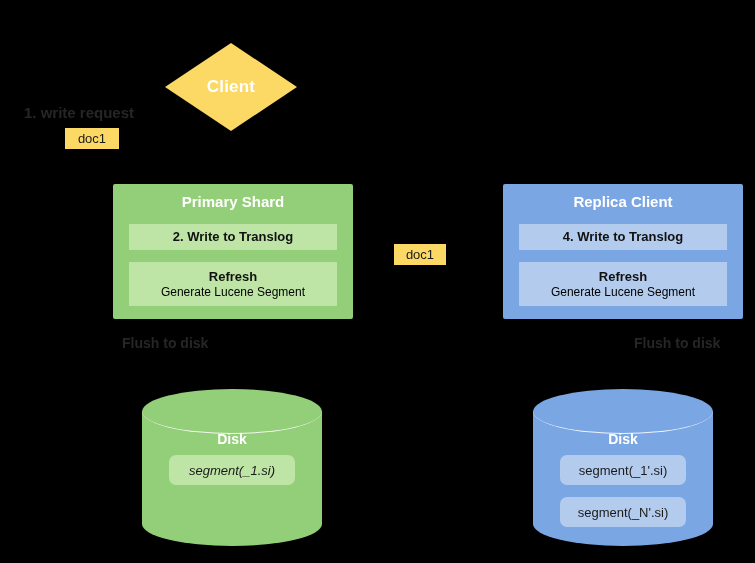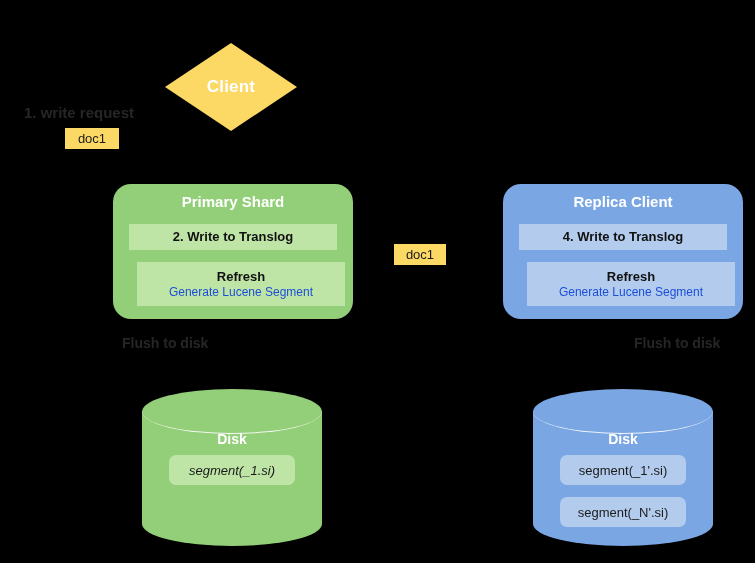--- a/index.html
+++ b/index.html
@@ -83,21 +83,21 @@
     top: 244px;
     width: 52px;
     height: 21px;
   }
 
   
   .shard {
     position: absolute;
     width: 240px;
     height: 135px;
-    border-radius: 18px;
+    border-radius: 2px;
   }
   .shard.primary {
     left: 113px;
     top: 184px;
     background: #93CE78;
   }
   .shard.replica {
     left: 503px;
     top: 184px;
     background: #7AA6E3;
@@ -122,32 +122,31 @@
     justify-content: center;
   }
   .inner-box.translog {
     top: 40px;
     height: 26px;
     text-align: right;
   }
   .inner-box.refresh {
     top: 78px;
     height: 44px;
-    margin-left: 8px;
   }
   .primary .inner-box { background: #BEE5A6; }
   .replica .inner-box { background: #B3CCEE; }
   .inner-strong {
     color: #111111;
     font-size: 13px;
     font-weight: bold;
     line-height: 16px;
   }
   .inner-sub {
-    color: #1d4ed8;
+    color: #000000;
     font-size: 12px;
     line-height: 15px;
   }
 
   
   .connector {
     position: absolute;
     left: 305px;
     top: 233px;
     width: 46px;

